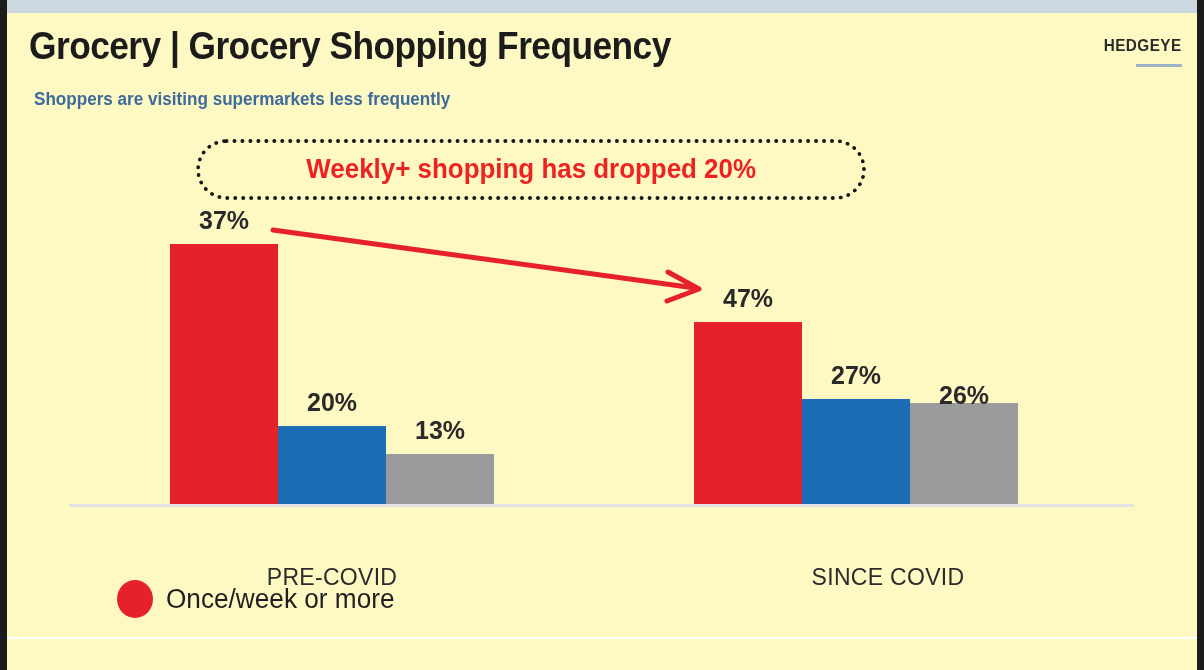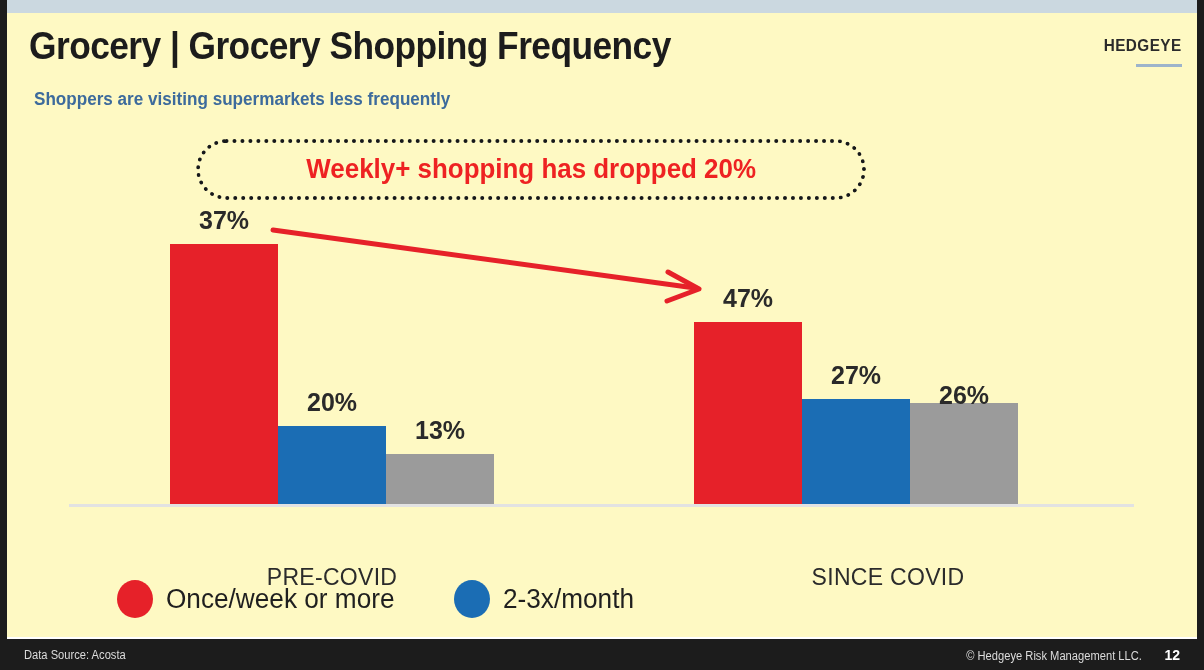--- a/index.html
+++ b/index.html
@@ -272,28 +272,17 @@
         <polyline points="661,272 692,289 660,301"></polyline>
       </g>
     </svg>
   </div>
 
   <div id="legend">
     <div class="legend-item">
       <span class="legend-swatch" style="background: rgb(230, 33, 41);"></span>
       <span class="legend-label">Once/week or more</span>
     </div>
-    <div class="legend-item">
-      <span class="legend-swatch" style="background: rgb(27, 109, 180);"></span>
-      <span class="legend-label">2-3x/month</span>
-    </div>
   </div>
 
   <div id="footer-hairline"></div>
-  <div id="footer" style="background: rgb(28, 28, 28);">
-    <span id="footer-left">Data Source: Acosta</span>
-    <span id="footer-right">
-      <span id="footer-copy">© Hedgeye Risk Management LLC.</span>
-      <span id="footer-page">12</span>
-    </span>
-  </div>
 
 </div>
 
 </body></html>

